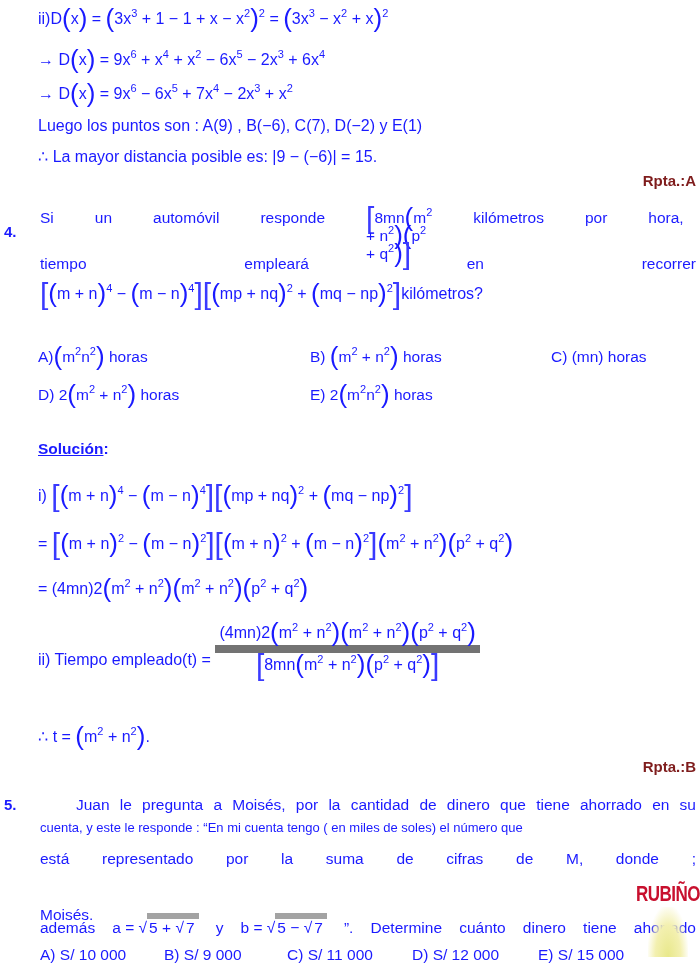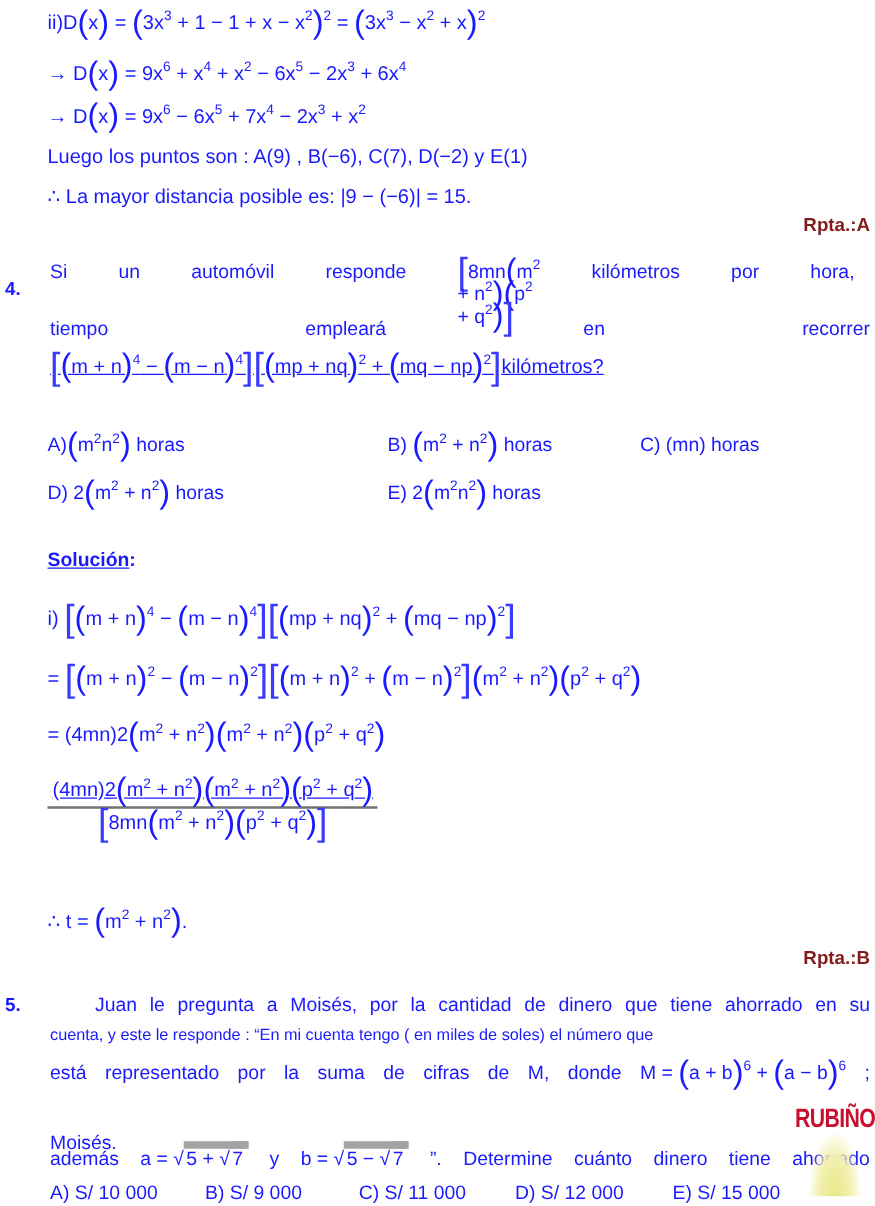--- a/index.html
+++ b/index.html
@@ -10,21 +10,21 @@
   .abs { position: absolute; white-space: nowrap; }
   .line { position: absolute; left: 38px; white-space: nowrap; font-size: 16px; }
   sup { font-size: 11px; vertical-align: 7px; line-height: 0; }
   .big { font-size: 26px; line-height: 0; vertical-align: -3px; font-weight: 200; }
   .bk { font-size: 30px; line-height: 0; vertical-align: -5px; font-weight: 100; color:#3a3aff; }
   .rpta { position: absolute; right: 4px; font-weight: bold; color: #7f1d1d; font-size: 15px; }
   .qnum { position: absolute; left: 4px; font-weight: bold; color: #1a1aff; font-size: 15px; }
   .justify { position: absolute; left: 40px; right: 4px; display: flex; justify-content: space-between; font-size: 15.5px; }
   .sol { position: absolute; left: 38px; font-weight: bold; text-decoration: underline; font-size: 15.5px; }
   .frac { display: inline-flex; flex-direction: column; align-items: center; vertical-align: middle; }
-  .frac .num { padding: 0 4px 3px 4px; border-bottom: 2px solid #737373; text-decoration: underline; }
+  .frac .num { padding: 0 4px 3px 4px; border-bottom: 8px solid #737373; }
   .frac .den { padding-top: 3px; }
   .sqrt { border-top: 6px solid #a3a3a3; padding: 0 2px; }
   .logo { position: absolute; left: 636px; top: 885px; width: 64px; height: 78px; }
   .logo-text { position:absolute; top:0; left:0; width:64px; text-align:center; font-weight:bold; color:#c8102e;
     font-size: 17px; letter-spacing: -0.5px; font-family: "Liberation Sans", sans-serif; transform: scaleY(1.25); }
   .logo-fan { position:absolute; top:22px; left:12px; width:40px; height:50px;
     background: radial-gradient(ellipse at 50% 100%, #e8e88a 0%, #f3f0b0 45%, rgba(255,255,255,0) 75%); }
 </style>
 </head>
 <body>
@@ -59,32 +59,32 @@
     <span>por</span>
     <span>hora,</span>
     <span>¿cuánto</span>
   </div>
   <div class="justify" style="top:255px;">
     <span>tiempo</span>
     <span>empleará</span>
     <span>en</span>
     <span>recorrer</span>
   </div>
-  <div class="line" style="top:285px; left:40px;text-decoration:underline;">
+  <div class="line" style="top:285px; left:40px;">
     <span><span class="bk">[</span><span class="big">(</span>m + n<span class="big">)</span><sup>4</sup> − <span class="big">(</span>m − n<span class="big">)</span><sup>4</sup><span class="bk">][</span><span class="big">(</span>mp + nq<span class="big">)</span><sup>2</sup> + <span class="big">(</span>mq − np<span class="big">)</span><sup>2</sup><span class="bk">]</span></span><span>kilómetros?</span>
   </div>
 
   <div>
     <div class="abs" style="left:38px; top:348px;">
       <span>A)</span><span class="big">(</span>m<sup>2</sup>n<sup>2</sup><span class="big">)</span> horas
     </div>
     <div class="abs" style="left:310px; top:348px;">
       <span>B)</span> <span class="big">(</span>m<sup>2</sup> + n<sup>2</sup><span class="big">)</span> horas
     </div>
-    <div class="abs" style="left:512px; top:348px;">
+    <div class="abs" style="left:551px; top:348px;">
       <span>C)</span> (mn) horas
     </div>
     <div class="abs" style="left:38px; top:386px;">
       <span>D)</span> 2<span class="big">(</span>m<sup>2</sup> + n<sup>2</sup><span class="big">)</span> horas
     </div>
     <div class="abs" style="left:310px; top:386px;">
       <span>E)</span> 2<span class="big">(</span>m<sup>2</sup>n<sup>2</sup><span class="big">)</span> horas
     </div>
   </div>
 
@@ -94,20 +94,21 @@
     i) <span class="bk">[</span><span class="big">(</span>m + n<span class="big">)</span><sup>4</sup> − <span class="big">(</span>m − n<span class="big">)</span><sup>4</sup><span class="bk">][</span><span class="big">(</span>mp + nq<span class="big">)</span><sup>2</sup> + <span class="big">(</span>mq − np<span class="big">)</span><sup>2</sup><span class="bk">]</span>
   </div>
   <div class="line" style="top:535px;">
     = <span class="bk">[</span><span class="big">(</span>m + n<span class="big">)</span><sup>2</sup> − <span class="big">(</span>m − n<span class="big">)</span><sup>2</sup><span class="bk">][</span><span class="big">(</span>m + n<span class="big">)</span><sup>2</sup> + <span class="big">(</span>m − n<span class="big">)</span><sup>2</sup><span class="bk">]</span><span class="big">(</span>m<sup>2</sup> + n<sup>2</sup><span class="big">)(</span>p<sup>2</sup> + q<sup>2</sup><span class="big">)</span>
   </div>
   <div class="line" style="top:580px;">
     = (4mn)2<span class="big">(</span>m<sup>2</sup> + n<sup>2</sup><span class="big">)(</span>m<sup>2</sup> + n<sup>2</sup><span class="big">)(</span>p<sup>2</sup> + q<sup>2</sup><span class="big">)</span>
   </div>
 
   <div class="line" style="top:648px;">
+    <span>ii) Tiempo empleado(t) =</span>
     <span class="frac" style="margin-top:-24px;">
       <span class="num">(4mn)2<span class="big">(</span>m<sup>2</sup> + n<sup>2</sup><span class="big">)(</span>m<sup>2</sup> + n<sup>2</sup><span class="big">)(</span>p<sup>2</sup> + q<sup>2</sup><span class="big">)</span></span>
       <span class="den"><span class="bk">[</span>8mn<span class="big">(</span>m<sup>2</sup> + n<sup>2</sup><span class="big">)(</span>p<sup>2</sup> + q<sup>2</sup><span class="big">)</span><span class="bk">]</span></span>
     </span>
   </div>
 
   <div class="line" style="top:727px;">
     ∴ t = <span class="big">(</span>m<sup>2</sup> + n<sup>2</sup><span class="big">)</span>.
   </div>
   <div class="rpta" style="top:758px;">Rpta.:B</div>
@@ -137,21 +138,20 @@
     <span>está</span>
     <span>representado</span>
     <span>por</span>
     <span>la</span>
     <span>suma</span>
     <span>de</span>
     <span>cifras</span>
     <span>de</span>
     <span>M,</span>
     <span>donde</span>
-    <span>M = <span class="big">(</span>a + b<span class="big">)</span><sup>6</sup> + <span class="big">(</span>a − b<span class="big">)</span><sup>6</sup></span>
     <span>;</span>
   </div>
   <div class="justify" style="top:883px;margin-top:36px;">
     <span>además</span>
     <span>a = √<span class="sqrt">5 + √<span class="sqrt">7</span></span></span>
     <span>y</span>
     <span>b = √<span class="sqrt">5 − √<span class="sqrt">7</span></span></span>
     <span>”.</span>
     <span>Determine</span>
     <span>cuánto</span>

